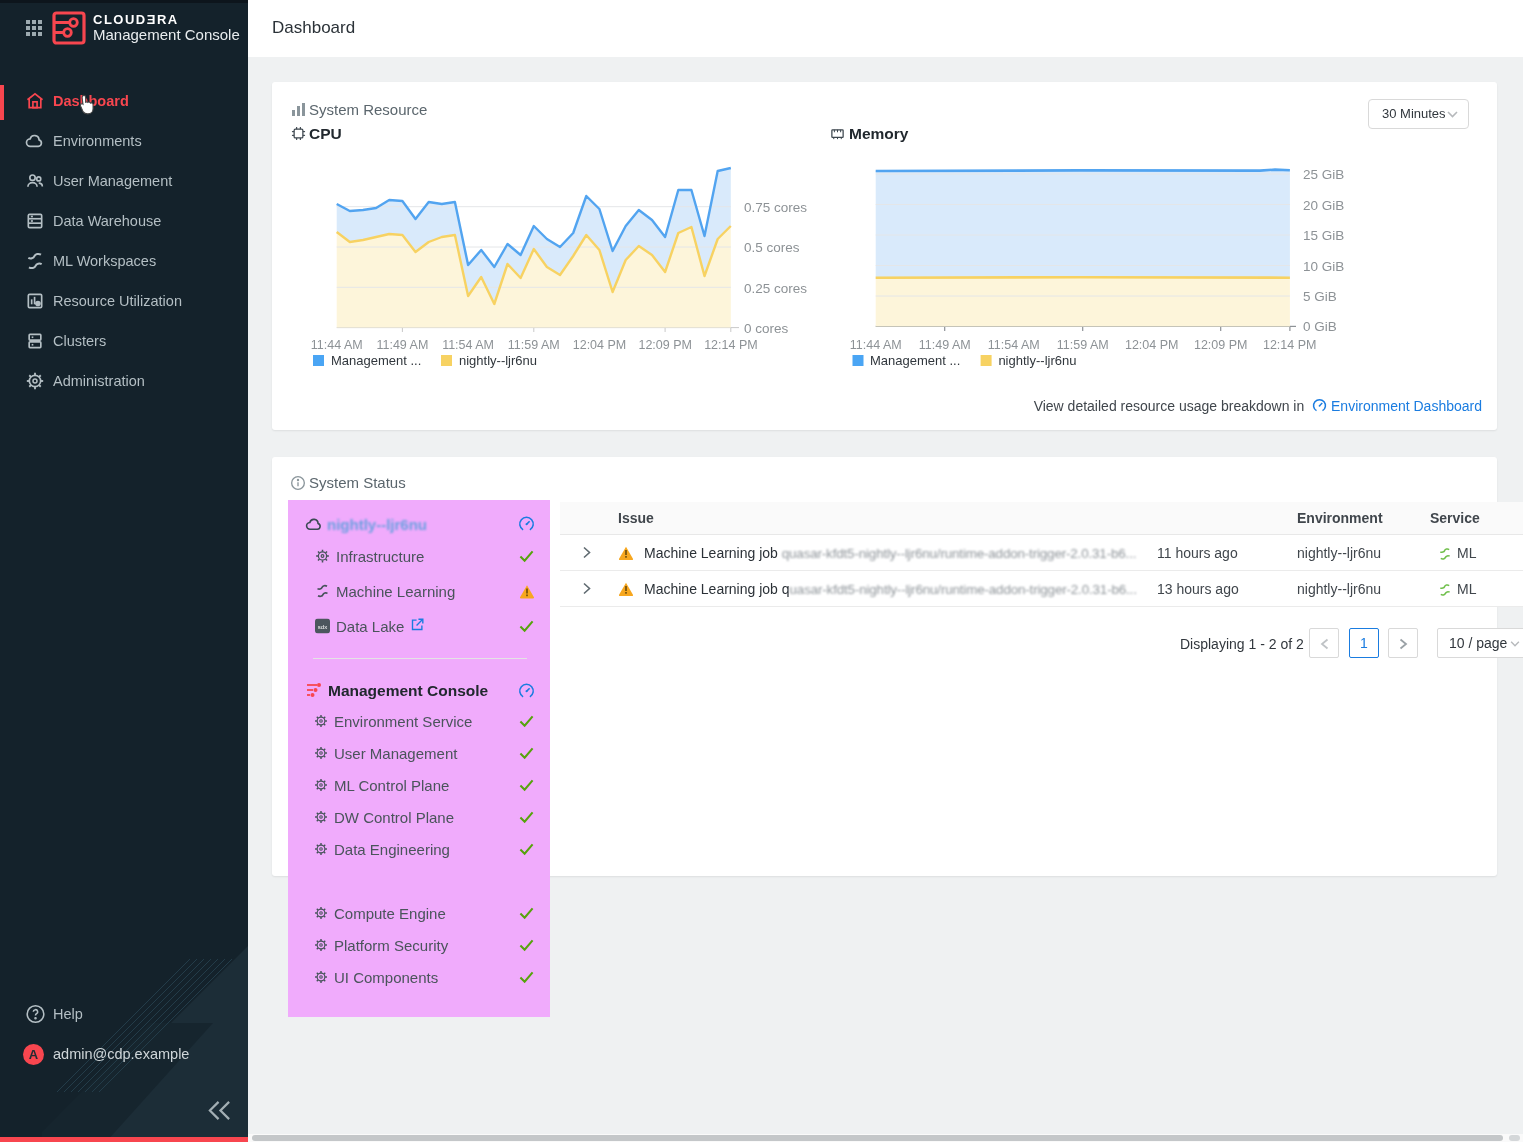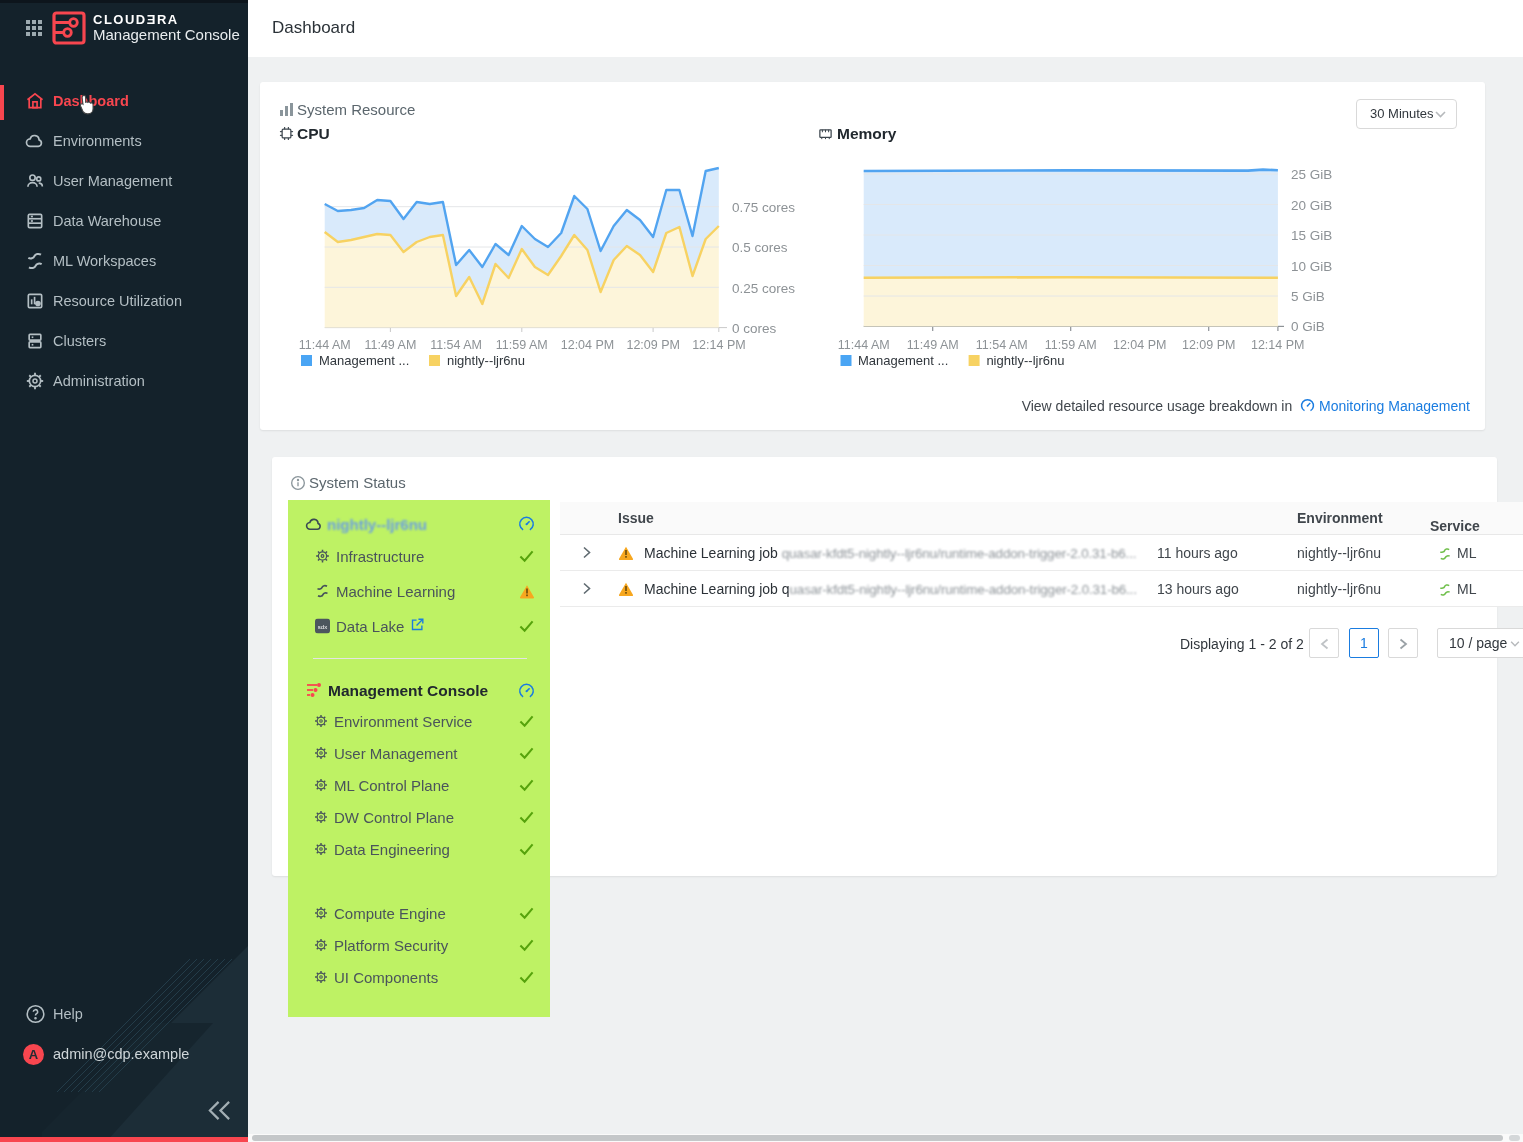--- a/index.html
+++ b/index.html
@@ -14,28 +14,28 @@
 .navitem.active .bar { position:absolute; left:0; top:4px; width:4px; height:35px; background:#f8464f; }
 #logo-grid { position:absolute; left:26px; top:20px; }
 #logo-mark { position:absolute; left:52px; top:11px; }
 #logo-txt1 { position:absolute; left:93px; top:12px; color:#fff; font-size:13px; font-weight:bold; letter-spacing:1.5px; }
 #logo-txt2 { position:absolute; left:93px; top:26px; color:#e9edef; font-size:15px; }
 
 #header { position:absolute; left:248px; top:0; width:1275px; height:57px; background:#fff; }
 #header .title { position:absolute; left:24px; top:18px; font-size:17px; color:#2b3238; }
 
 .card { position:absolute; background:#fff; border-radius:3px; box-shadow:0 1px 2px rgba(0,0,0,0.08); }
-#card1 { left:260px; top:82px; width:1225px; height:348px;padding-left:13px; }
+#card1 { left:272px; top:82px; width:1225px; height:348px;padding-left:13px; }
 #card2 { left:272px; top:457px; width:1225px; height:419px; }
 .cardtitle { position:absolute; font-size:15px; color:#5b666d; }
 .charttitle { position:absolute; font-size:15.5px; font-weight:bold; color:#21282e; }
 
 #sel30 { position:absolute; left:1096px; top:17px; width:101px; height:30px; border:1px solid #d9d9d9; border-radius:4px; background:#fff; font-size:13px; color:#31373d; line-height:28px; padding-left:13px; }
 
-#spanel { position:absolute; left:16px; top:43px; width:262px; height:517px; background:#bef264; }
+#spanel { position:absolute; left:16px; top:43px; width:262px; height:517px; background:#f0abfc; }
 .srow { position:absolute; left:0; width:262px; height:32px; font-size:15px; color:#4a545b; }
 .srow .lbl { position:absolute; left:46px; top:50%; transform:translateY(-50%); white-space:nowrap; }
 .srow svg.ic { position:absolute; left:27px; top:50%; transform:translateY(-50%); }
 .srow svg.st { position:absolute; left:231px; top:50%; transform:translateY(-50%); }
 
 .th { position:absolute; font-size:14px; font-weight:bold; color:#40464c; }
 .td { position:absolute; font-size:14px; color:#40464c; }
 .blur1 { color:#6ba0e0; filter:blur(1.3px); font-weight:bold; }
 .blur2 { color:#8f959a; filter:blur(1.2px); font-size:13.4px; letter-spacing:-0.15px; }
 .pagbtn { position:absolute; width:30px; height:30px; border:1px solid #d9d9d9; border-radius:2px; background:#fff; text-align:center; line-height:28px; font-size:14px; color:#b9bcbe; }
@@ -330,21 +330,21 @@
     </g>
   </svg>
 
   <div style="position:absolute; right:15px; top:316px; font-size:14px; color:#40464c;">
     View detailed resource usage breakdown in
     <svg style="vertical-align:-2px;margin-left:4px;" width="15" height="15" viewBox="0 0 24 24" fill="none" stroke="#1a7ce0" stroke-width="2.4">
         <path d="M7.2 20.3 A9.5 9.5 0 1 1 16.8 20.3" fill="none"></path>
         <line x1="12" y1="12.5" x2="16.4" y2="8.1"></line>
         <circle cx="12" cy="12.5" r="1.4" fill="#1a7ce0" stroke="none"></circle>
       </svg>
-    <span style="color:#1a7ce0;">Monitoring Management</span>
+    <span style="color:#1a7ce0;">Environment Dashboard</span>
   </div>
 </div>
 
 <div id="card2" class="card">
   <svg style="position:absolute;left:18px;top:18px;" width="16" height="16" viewBox="0 0 24 24" fill="none" stroke="#8a959b" stroke-width="2">
       <circle cx="12" cy="12" r="9.5"></circle>
       <line x1="12" y1="11" x2="12" y2="17"></line>
       <circle cx="12" cy="7.5" r="0.8" fill="#8a959b"></circle>
     </svg>
   <div class="cardtitle" style="left:37px; top:17px;">System Status</div>
@@ -589,21 +589,21 @@
         <svg class="st" width="15" height="13" viewBox="0 0 16 13" fill="none" stroke="#56a30c" stroke-width="2.2">
           <path d="M1.5 7 6 11.5 14.5 1.5"></path>
         </svg>
       </div>
   </div>
 
   <div style="position:absolute; left:288px; top:45px; width:980px;">
     <div style="position:absolute;left:0;top:0;width:980px;height:33px;background:#fafafa;border-bottom:1px solid #e8e8e8;">
       <div class="th" style="left:58px;top:8px;">Issue</div>
       <div class="th" style="left:737px;top:8px;">Environment</div>
-      <div class="th" style="left:870px;top:8px;margin-top:8px;">Service</div>
+      <div class="th" style="left:870px;top:8px;">Service</div>
     </div>
 
     <div style="position:absolute;left:0;top:33px;width:980px;height:36px;background:#fff;border-bottom:1px solid #ebebeb;">
       <svg style="position:absolute;left:20px;top:11px;" width="13" height="13" viewBox="0 0 13 13" fill="none" stroke="#5f6a70" stroke-width="1.6">
           <path d="M4 1.5 9.5 6.5 4 11.5"></path>
         </svg>
       <svg style="position:absolute;left:58px;top:10px;" width="16" height="15" viewBox="0 0 16 15">
           <path d="M8 1.7 14.8 13.5 A1.3 1.3 0 0 1 13.7 15.5 H2.3 A1.3 1.3 0 0 1 1.2 13.5 Z" fill="#f7a71f"></path>
           <rect x="7.2" y="5" width="1.6" height="5" fill="#6b4a08"></rect>
           <rect x="7.2" y="11" width="1.6" height="1.7" fill="#6b4a08"></rect>

